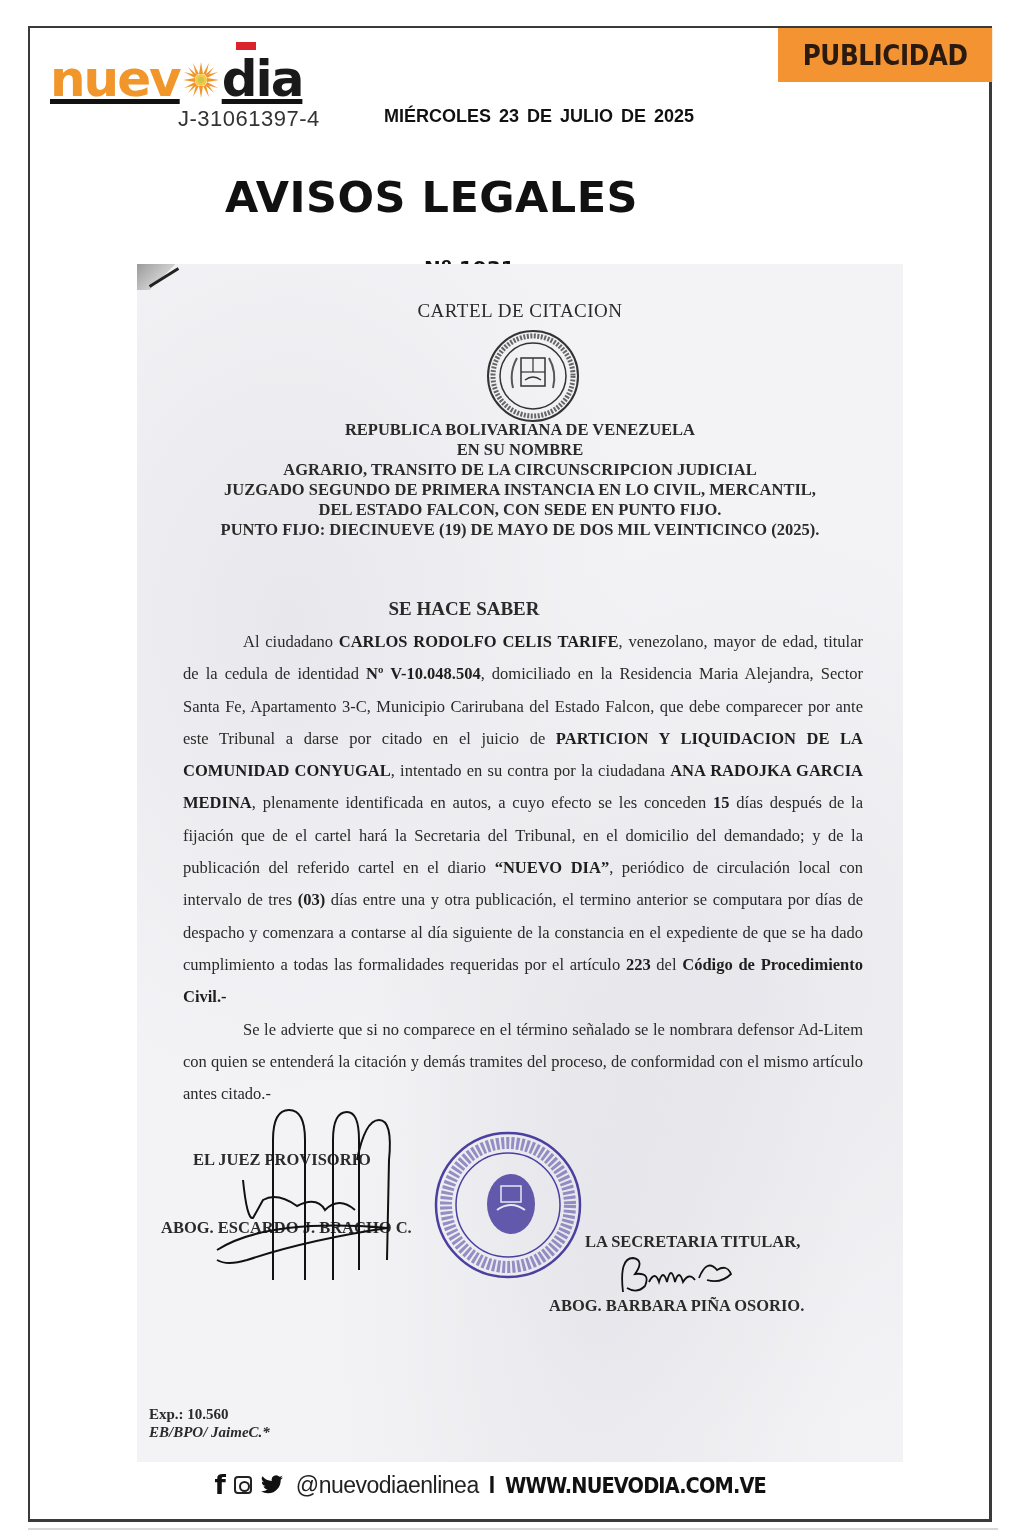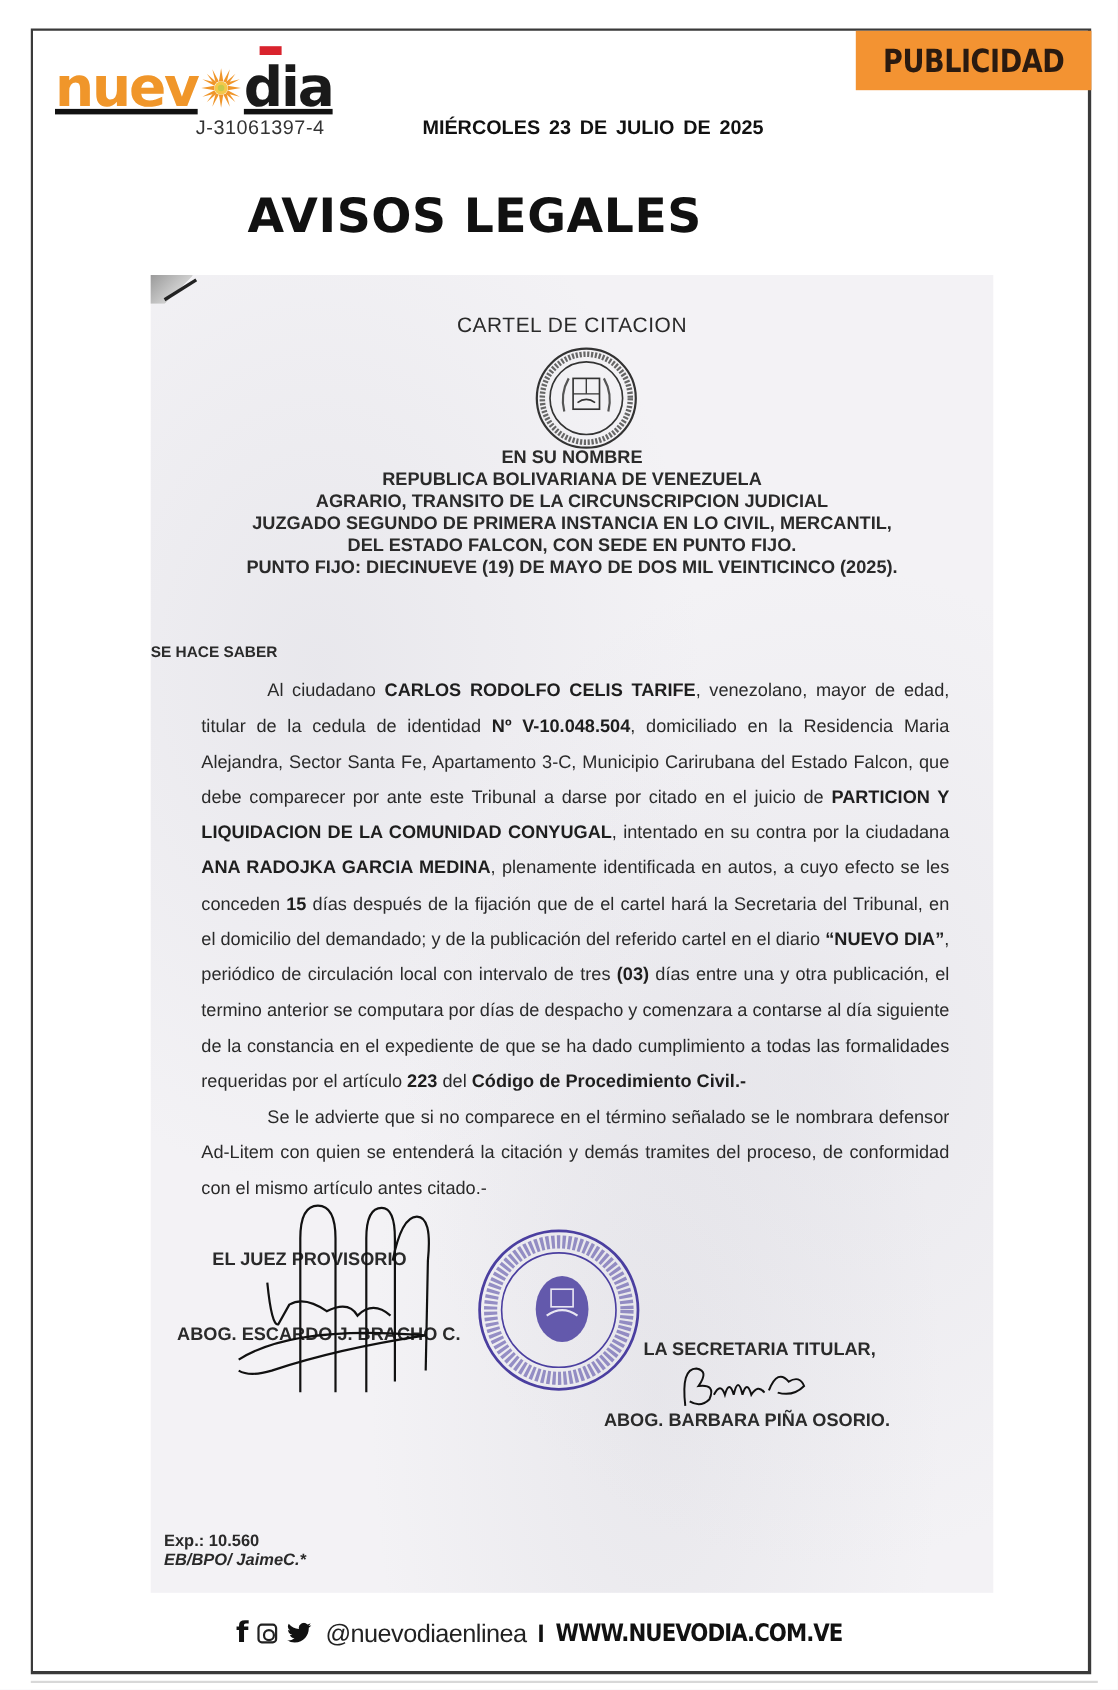--- a/index.html
+++ b/index.html
@@ -12,47 +12,47 @@
     border:2px solid #3a3a3a; border-right-width:3px; border-bottom-width:3px;
     box-sizing:border-box; background:#fff;
   }
   .shadow-line { position:absolute; left:28px; top:1528px; width:970px; height:2px; background:#d8d8d8; }
   
   .logo { position:absolute; left:50px; top:54px; font-family:"DejaVu Sans", sans-serif; font-weight:bold; font-size:50px; letter-spacing:-2px; line-height:1;text-decoration:underline; }
   .logo .nuev { color:#f0962a; }
   .logo .sun { display:inline-block; width:40px; height:40px; vertical-align:-4px; margin:0 1px; }
   .logo .dia { color:#1a1a1a; position:relative; }
   .logo .dia .accent { position:absolute; left:14px; top:-8px; width:20px; height:8px; background:#d9232d; }
-  .rif { position:absolute; left:178px; top:106px; font-size:18px; color:#333; letter-spacing:0.5px; }
+  .rif { position:absolute; left:178px; top:106px; font-size:22px; color:#333; letter-spacing:0.5px; }
   .pub-badge {
     position:absolute; left:778px; top:28px; width:214px; height:54px; background:#f39332;
     display:flex; align-items:center; justify-content:center;
     font-family:"DejaVu Sans", sans-serif; font-weight:bold; font-size:29px; color:#2a1a10; letter-spacing:-0.5px;
     transform:scaleX(0.85); transform-origin:left center; width:252px;
   }
   .date { position:absolute; left:384px; top:106px; font-size:18px; font-weight:bold; color:#111; word-spacing:3px; }
   .section-title { position:absolute; left:0; width:863px; top:172px; text-align:center; font-family:"DejaVu Sans", sans-serif; font-weight:bold; font-size:43px; letter-spacing:0.5px; color:#111; }
   .section-num { position:absolute; left:424px; top:224px; font-family:"DejaVu Sans", sans-serif; font-weight:bold; font-size:20px; color:#111;margin-top:32px; }
   
   .scan {
-    position:absolute; left:137px; top:250px; width:766px; height:1198px;
+    position:absolute; left:137px; top:264px; width:766px; height:1198px;
     background:
       radial-gradient(ellipse at 20% 30%, rgba(200,200,210,0.25), transparent 40%),
       radial-gradient(ellipse at 80% 60%, rgba(200,200,210,0.22), transparent 45%),
       radial-gradient(ellipse at 60% 85%, rgba(190,190,200,0.2), transparent 40%),
       #f3f2f5;
-    font-family:Liberation Sans, sans-serif; color:#2a2a2a;
+    font-family:Liberation Serif, serif; color:#2a2a2a;
   }
   .fold-mark { position:absolute; left:0; top:0; width:38px; height:26px; background:linear-gradient(135deg,#9a9a9a 0%, #cfcfcf 60%, transparent 61%); }
   .fold-line { position:absolute; left:10px; top:12px; width:34px; height:3px; background:#222; transform:rotate(-32deg); }
   .cartel-title { position:absolute; left:0; width:766px; top:36px; text-align:center; font-size:19px; letter-spacing:0.5px; }
   .seal { position:absolute; left:348px; top:64px; width:96px; height:96px; }
   .hdr { position:absolute; left:0; width:766px; top:156px; text-align:center; font-size:16.5px; font-weight:bold; line-height:20px; }
   .hdr div { white-space:nowrap; }
-  .se-hace { position:absolute; left:0; width:654px; top:334px; font-size:14px; font-weight:bold; }
+  .se-hace { position:absolute; left:0; width:654px; top:334px; text-align:center; font-size:19px; font-weight:bold; }
   .body-text { position:absolute; left:46px; width:680px; top:362px; font-size:16.5px; line-height:32.3px; text-align:justify; }
   .body-text p { margin:0; text-indent:60px; }
   .body-text b { color:#1e1e1e; }
   .sig-judge-title { position:absolute; left:56px; top:886px; font-size:16.5px; font-weight:bold; }
   .sig-judge-name { position:absolute; left:24px; top:954px; font-size:16.5px; font-weight:bold; }
   .sig-sec-title { position:absolute; left:448px; top:968px; font-size:16.5px; font-weight:bold; }
   .sig-sec-name { position:absolute; left:412px; top:1032px; font-size:16.5px; font-weight:bold; }
   .sig1 { position:absolute; left:70px; top:836px; width:200px; height:180px; }
   .sig2 { position:absolute; left:478px; top:988px; width:130px; height:44px; }
   .stamp { position:absolute; left:296px; top:866px; width:150px; height:150px; }
@@ -115,22 +115,22 @@
     <circle cx="48" cy="48" r="40" fill="none" stroke="#666" stroke-width="5" stroke-dasharray="2 1.5"></circle>
     <rect x="36" y="30" width="24" height="28" fill="none" stroke="#333" stroke-width="1.5"></rect>
     <line x1="36" y1="44" x2="60" y2="44" stroke="#333" stroke-width="1.2"></line>
     <line x1="48" y1="30" x2="48" y2="44" stroke="#333" stroke-width="1.2"></line>
     <path d="M40 52 q8 -6 16 0" fill="none" stroke="#333" stroke-width="1.5"></path>
     <path d="M28 60 q-4 -16 4 -30" fill="none" stroke="#555" stroke-width="2"></path>
     <path d="M68 60 q4 -16 -4 -30" fill="none" stroke="#555" stroke-width="2"></path>
   </svg>
 
   <div class="hdr">
+    <div>REPUBLICA BOLIVARIANA DE VENEZUELA</div>
     <div>EN SU NOMBRE</div>
-    <div>REPUBLICA BOLIVARIANA DE VENEZUELA</div>
     <div>AGRARIO, TRANSITO  DE LA CIRCUNSCRIPCION JUDICIAL</div>
     <div>JUZGADO SEGUNDO DE PRIMERA INSTANCIA EN LO CIVIL, MERCANTIL,</div>
     <div>DEL ESTADO FALCON, CON SEDE EN PUNTO FIJO.</div>
     <div>PUNTO FIJO: DIECINUEVE (19) DE MAYO  DE DOS MIL VEINTICINCO (2025).</div>
   </div>
 
   <div class="se-hace">SE HACE SABER</div>
 
   <div class="body-text">
     <p><span>Al ciudadano </span><b>CARLOS RODOLFO CELIS TARIFE</b><span>, venezolano, mayor de edad, titular de la cedula de identidad </span><b>Nº V-10.048.504</b><span>, domiciliado en la Residencia Maria Alejandra, Sector Santa Fe, Apartamento 3-C, Municipio Carirubana del Estado Falcon, que debe comparecer por ante este Tribunal a darse por citado en el juicio de </span><b>PARTICION Y LIQUIDACION DE LA COMUNIDAD CONYUGAL</b><span>, intentado en su contra por la ciudadana </span><b>ANA RADOJKA GARCIA MEDINA</b><span>, plenamente identificada en autos, a cuyo efecto se les conceden </span><b>15</b><span> días después de la fijación que de el cartel hará la Secretaria del Tribunal, en el domicilio del demandado; y de la publicación del referido cartel en el diario </span><b>“NUEVO DIA”</b><span>, periódico de circulación local con intervalo de tres </span><b>(03)</b><span> días entre una y otra publicación, el termino anterior se computara por días de despacho y comenzara a contarse al día siguiente de la constancia en el expediente de que se ha dado cumplimiento a todas las formalidades requeridas por el artículo </span><b>223</b><span> del </span><b>Código de Procedimiento Civil.-</b></p>

